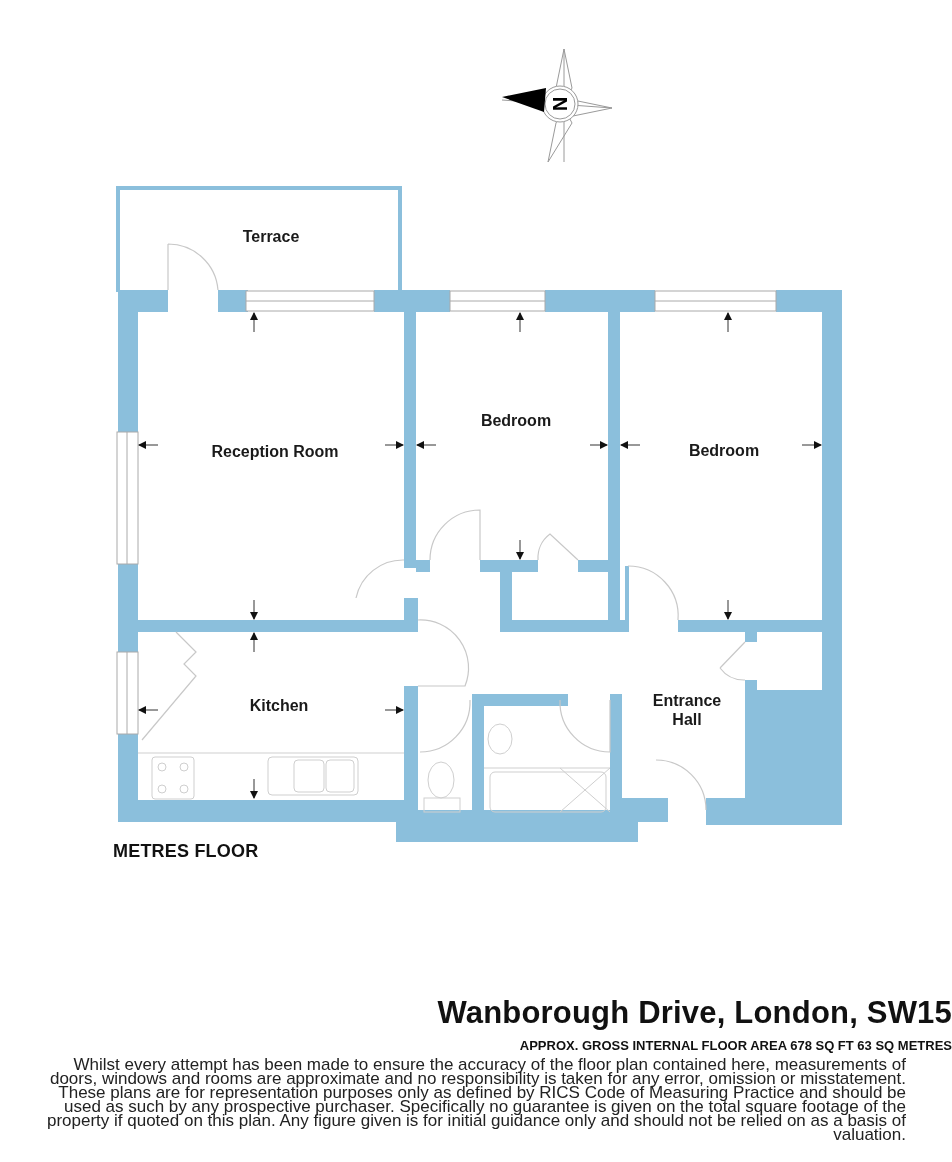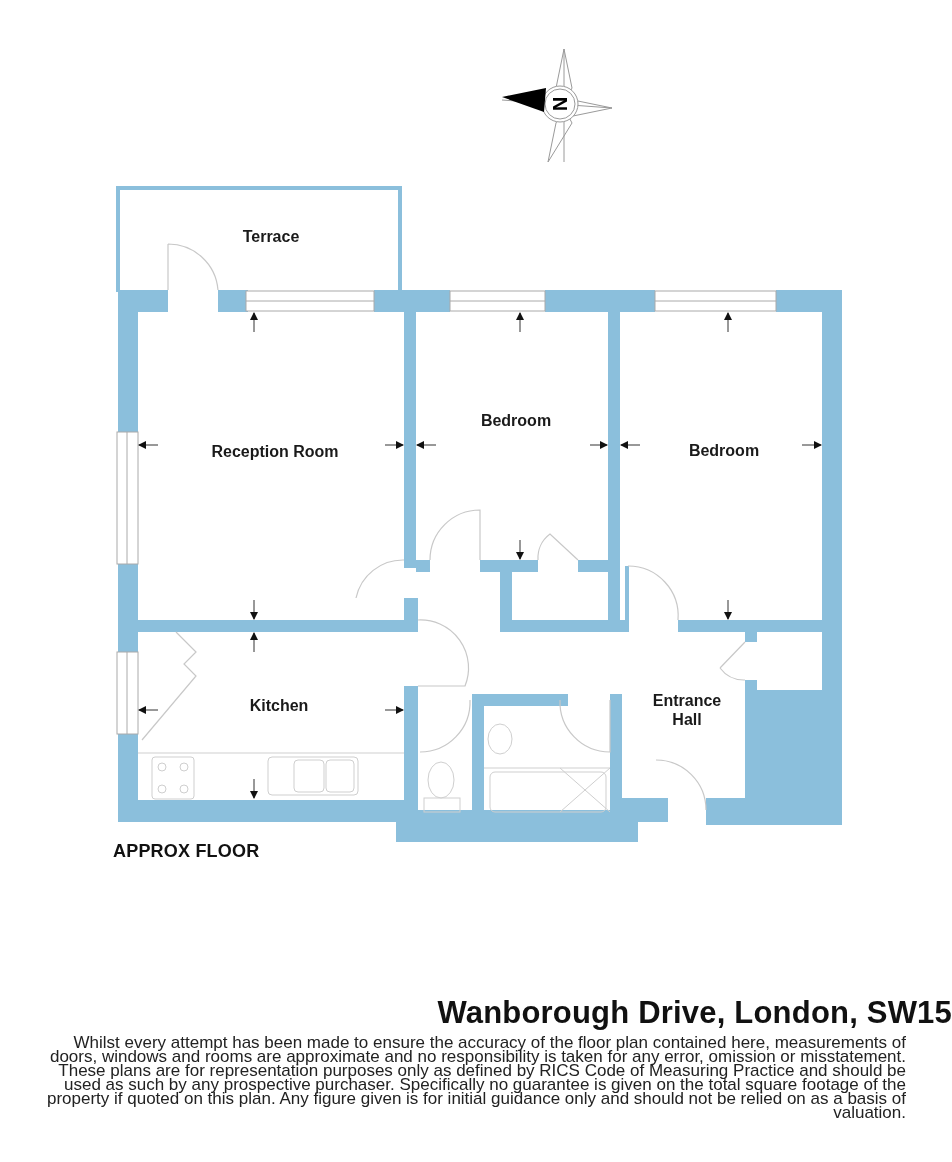--- a/index.html
+++ b/index.html
@@ -156,18 +156,19 @@
 
   <text class="room-label" x="271" y="242" text-anchor="middle">Terrace</text>
   <text class="room-label" x="275" y="457" text-anchor="middle">Reception Room</text>
   <text class="room-label" x="516" y="426" text-anchor="middle">Bedroom</text>
   <text class="room-label" x="724" y="456" text-anchor="middle">Bedroom</text>
   <text class="room-label" x="279" y="711" text-anchor="middle">Kitchen</text>
   <text class="room-label" x="687" y="706" text-anchor="middle">Entrance</text>
   <text class="room-label" x="687" y="725" text-anchor="middle">Hall</text>
 </svg>
 
-<div class="floor-label">APPROX FLOOR</div>
+<div class="floor-label">METRES FLOOR</div>
 
 <div class="footer">
   <h1 class="title">Wanborough Drive, London, SW15</h1>
+  <div class="area">APPROX. GROSS INTERNAL FLOOR AREA 678 SQ FT 63 SQ METRES</div>
   <div class="disclaimer">Whilst every attempt has been made to ensure the accuracy of the floor plan contained here, measurements of doors, windows and rooms are approximate and no responsibility is taken for any error, omission or misstatement. These plans are for representation purposes only as defined by RICS Code of Measuring Practice and should be used as such by any prospective purchaser.  Specifically no guarantee is given on the total square footage of the property if quoted on this plan. Any figure given is for initial guidance only and should not be relied on as a basis of valuation.</div>
 </div>
 
 </body></html>

